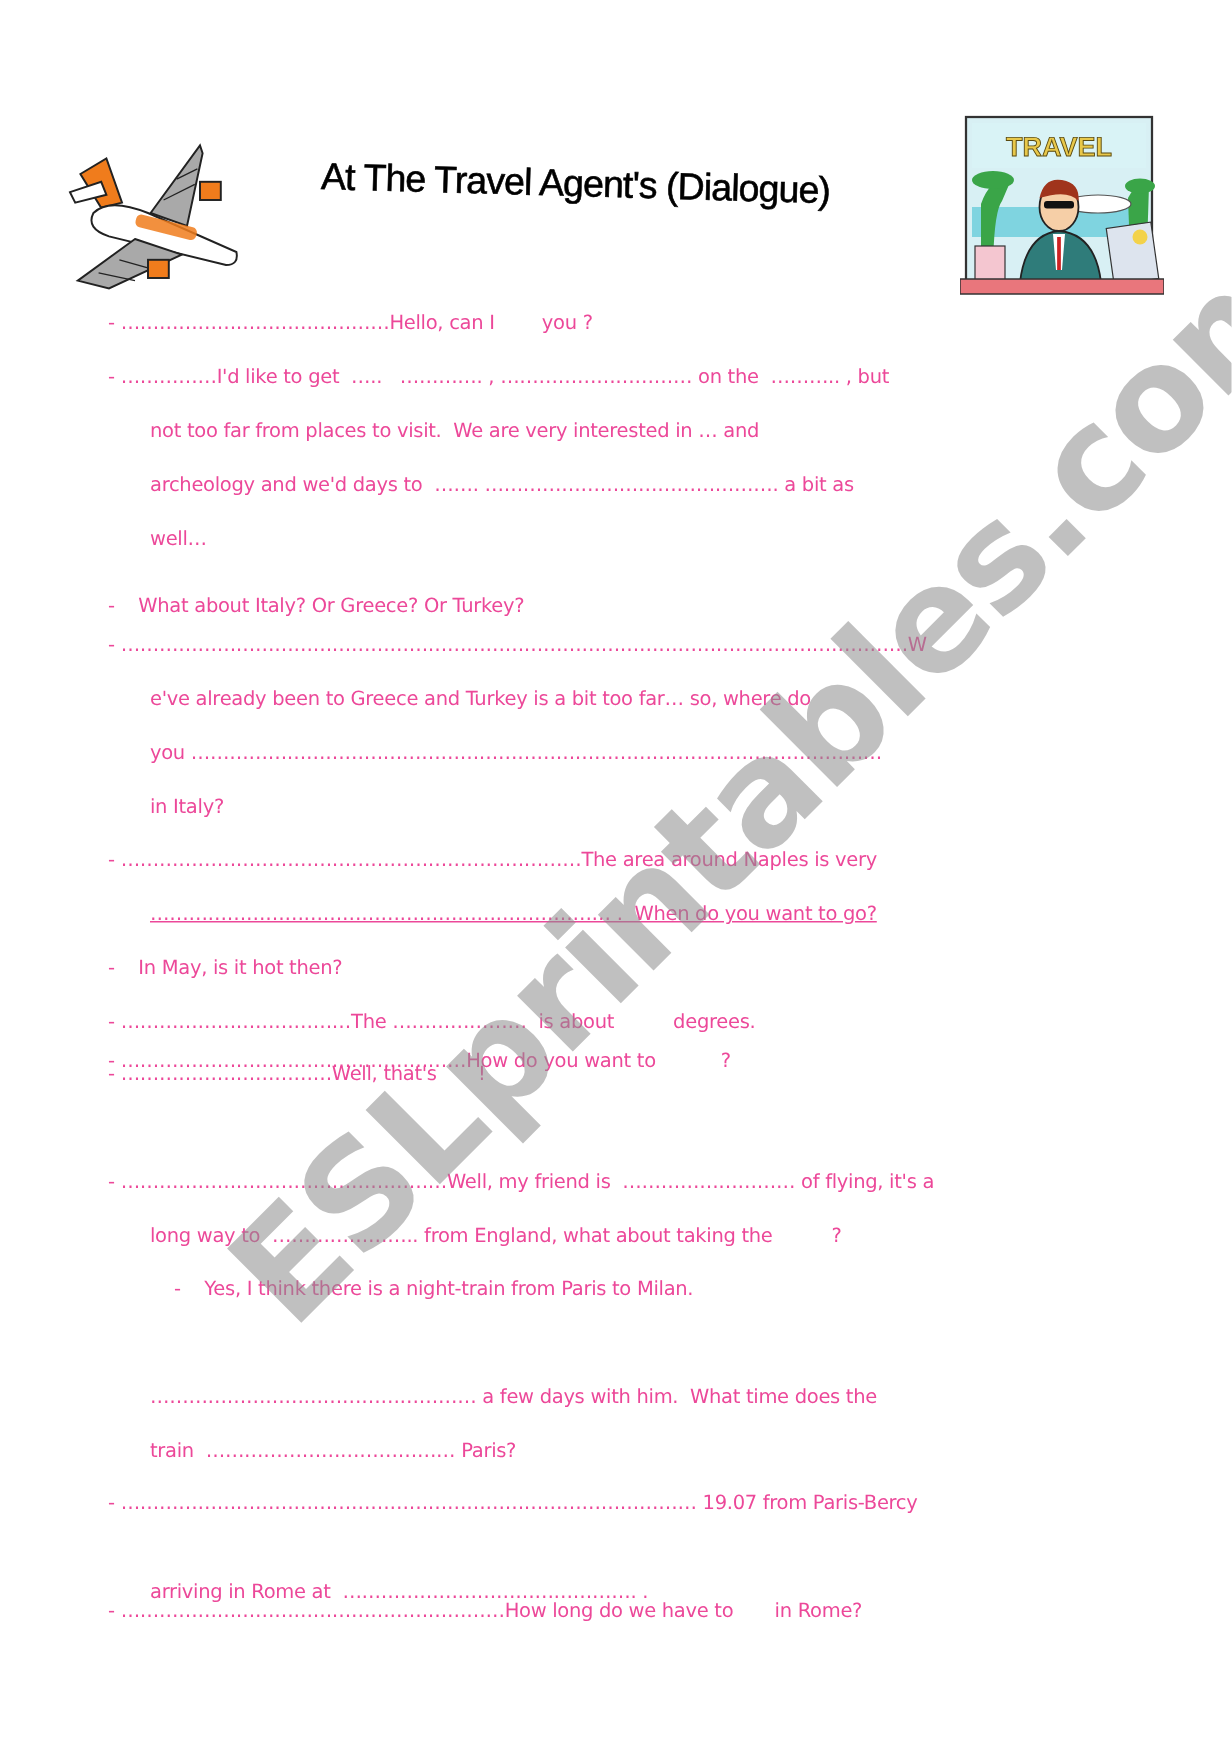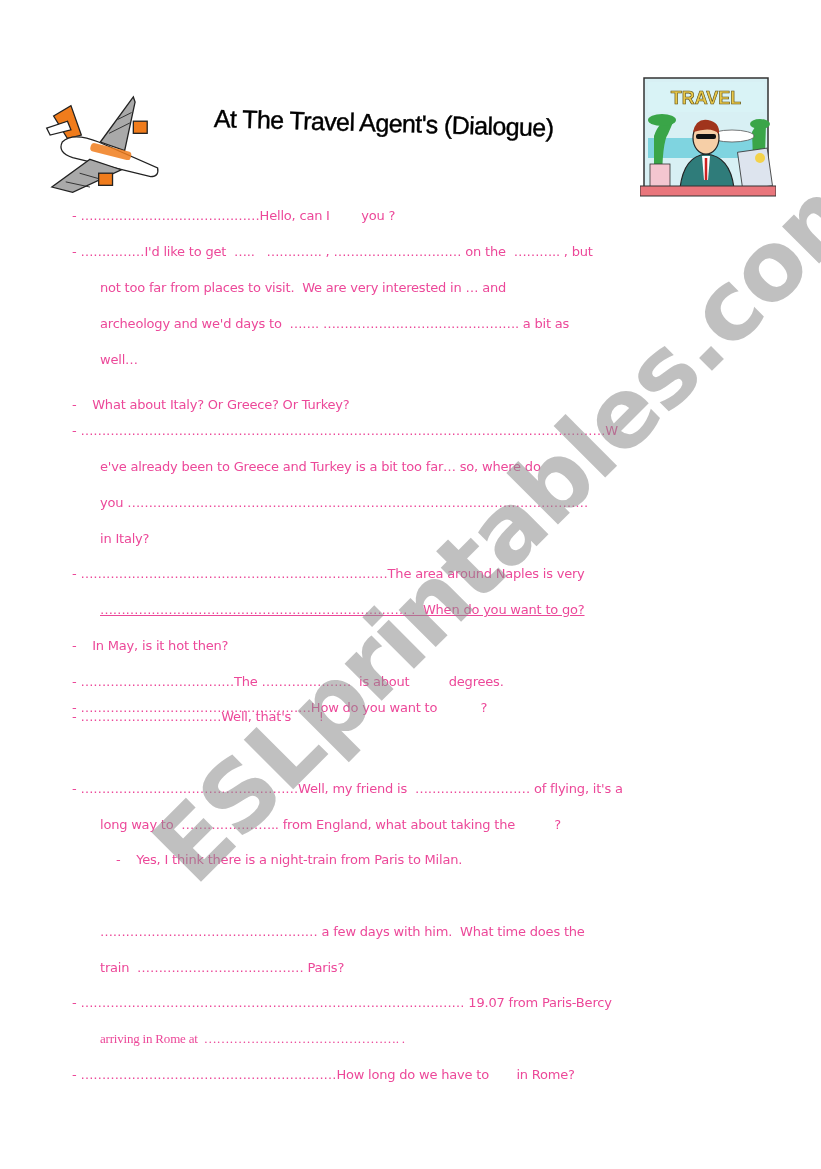--- a/index.html
+++ b/index.html
@@ -118,17 +118,17 @@
   <div class="line dash-indent" style="top:636px;">-    In May, is it hot then?</div>
   <div class="line dash-start" style="top:672px;">- ………………………………The …………………  is about          degrees.</div>
   <div class="line dash-start" style="top:707px;">- ……………………………Well, that's       !</div>
   <div class="line dash-start" style="top:698px;">- ………………………………………………How do you want to           ?</div>
   <div class="line dash-start" style="top:779px;">- ……………………………………………Well, my friend is  ……………………… of flying, it's a</div>
   <div class="line cont" style="top:815px;">long way to  ………………….. from England, what about taking the          ?</div>
   <div class="line dash-indent" style="top:850px;margin-left:44px;">-    Yes, I think there is a night-train from Paris to Milan.</div>
   <div class="line cont" style="top:922px;">…………………………………………… a few days with him.  What time does the</div>
   <div class="line cont" style="top:958px;">train  ………………………………… Paris?</div>
   <div class="line dash-start" style="top:993px;">- ……………………………………………………………………………… 19.07 from Paris-Bercy</div>
-  <div class="line cont" style="top:1029px;font-family:Liberation Serif, serif;">arriving in Rome at  ………………………………………. .</div>
+  <div class="line cont" style="top:1052px;">arriving in Rome at  ………………………………………. .</div>
   <div class="line dash-start" style="top:1065px;">- ……………………………………………………How long do we have to       in Rome?</div>
 
   <div class="watermark">ESLprintables.com</div>
 </div>
 
 </body></html>

